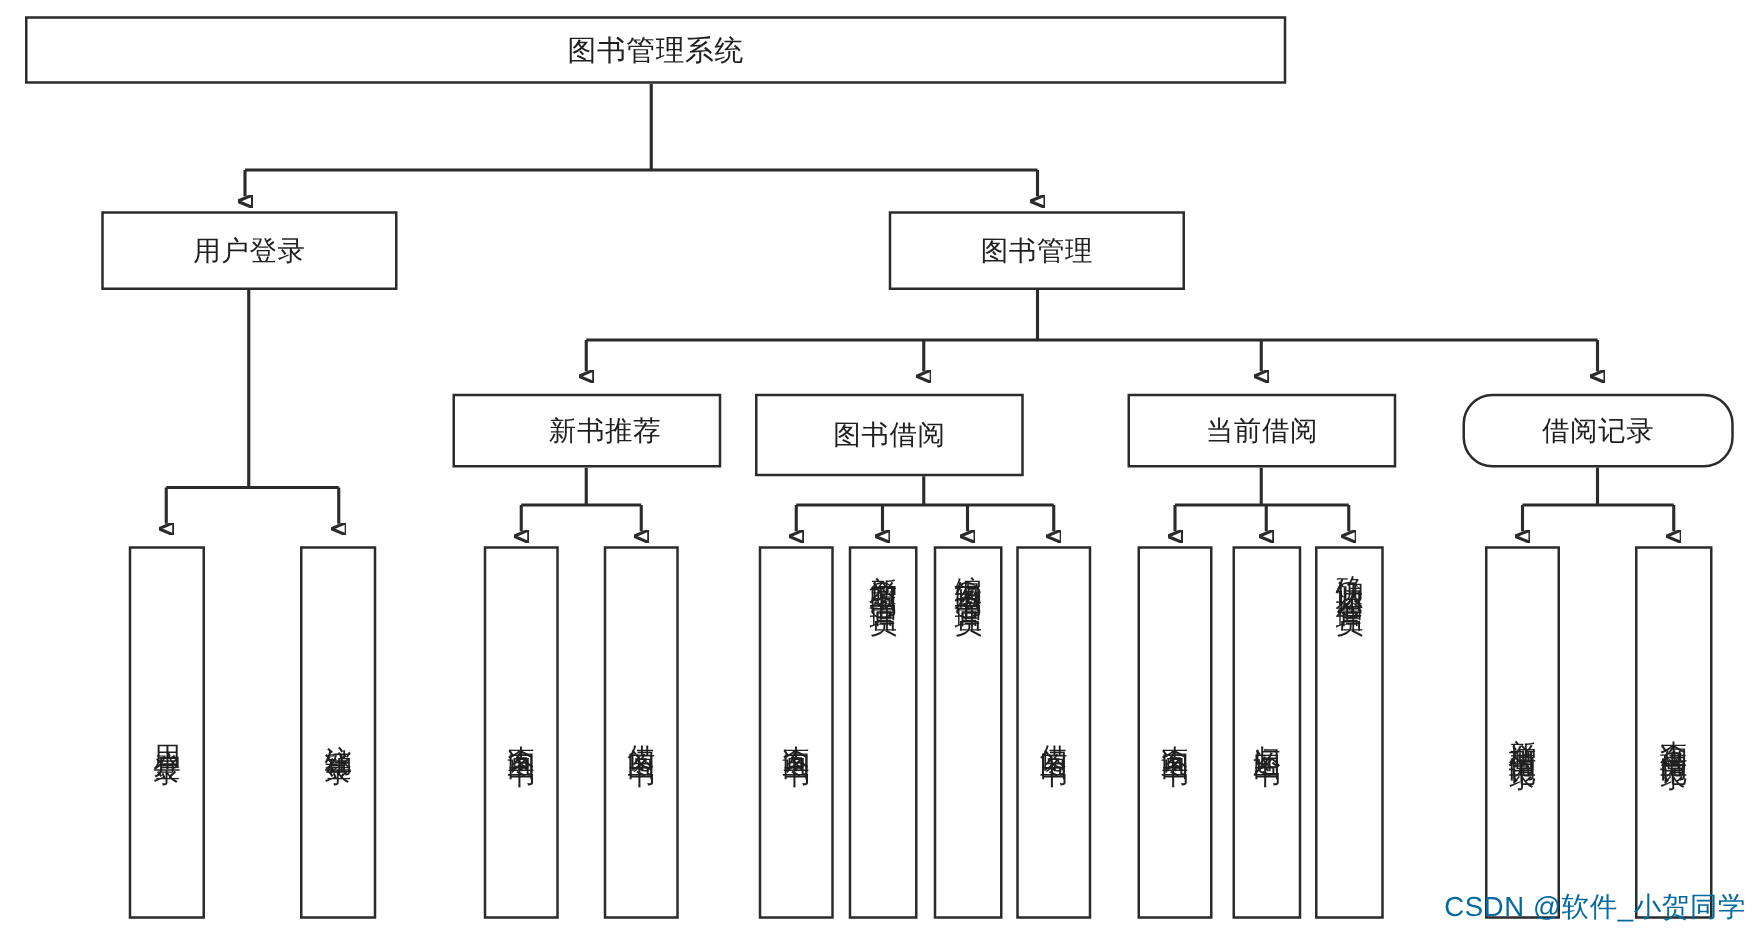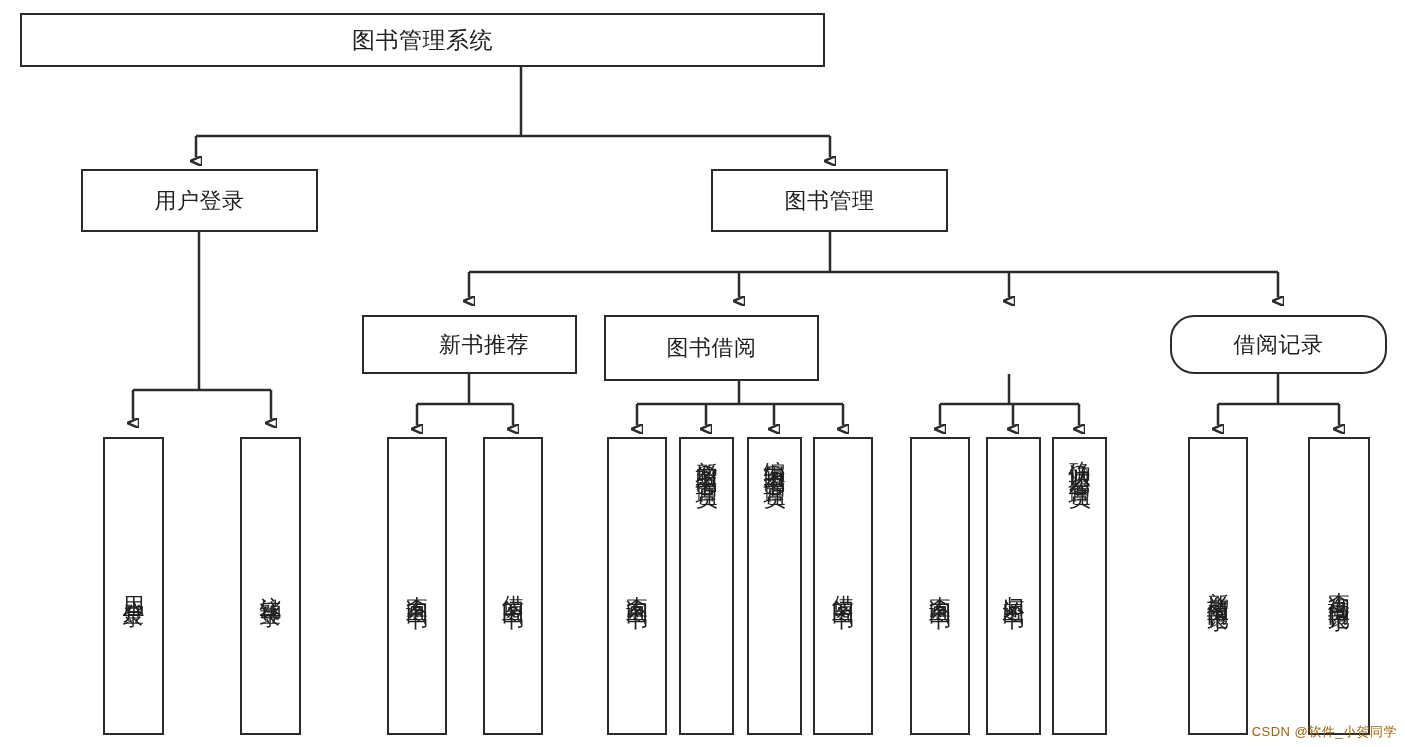--- a/index.html
+++ b/index.html
@@ -63,22 +63,22 @@
   }
   svg#wires path, svg#wires line {
     stroke: #2b2b2b;
     stroke-width: 2.5;
     fill: none;
   }
   .watermark {
     position: absolute;
     right: 8px;
     bottom: 6px;
-    font-size: 13px;
-    color: #a16207;
+    font-size: 22px;
+    color: #0369a1;
     white-space: nowrap;
     letter-spacing: 0.5px;
   }
 </style>
 </head>
 <body>
 
 <div id="canvas">
 
   <svg id="wires" viewBox="0 0 1405 747">
@@ -124,37 +124,40 @@
     <line x1="940" y1="404" x2="940" y2="425" marker-end="url(#arw)"></line>
     <line x1="1013" y1="404" x2="1013" y2="425" marker-end="url(#arw)"></line>
     <line x1="1079" y1="404" x2="1079" y2="425" marker-end="url(#arw)"></line>
 
     <line x1="1278" y1="374" x2="1278" y2="404"></line>
     <line x1="1218" y1="404" x2="1339" y2="404"></line>
     <line x1="1218" y1="404" x2="1218" y2="425" marker-end="url(#arw)"></line>
     <line x1="1339" y1="404" x2="1339" y2="425" marker-end="url(#arw)"></line>
   </svg>
 
-  <div class="node root" style="left:20px; top:13px; width:805px; height:54px;">
+  <div class="node root" style="left:20px; top:13px; width:1009px; height:54px;">
     <span class="label">图书管理系统</span>
   </div>
 
   <div class="node" style="left:81px; top:169px; width:237px; height:63px;">
     <span class="label">用户登录</span>
   </div>
   <div class="node" style="left:711px; top:169px; width:237px; height:63px;">
     <span class="label">图书管理</span>
   </div>
 
   <div class="node" style="left:362px; top:315px; width:215px; height:59px;padding-left:29px;">
     <span class="label">新书推荐</span>
   </div>
   <div class="node" style="left:604px; top:315px; width:215px; height:66px;">
     <span class="label">图书借阅</span>
   </div>
+  <div class="node" style="left:902px; top:315px; width:215px; height:59px;">
+    <span class="label">当前借阅</span>
+  </div>
   <div class="node" style="left:1170px; top:315px; width:217px; height:59px;border-radius:24px;">
     <span class="label">借阅记录</span>
   </div>
 
   <div class="node leaf center" style="left:103px; top:437px; width:61px; height:298px;">
     <span class="label">用户登录</span>
   </div>
   <div class="node leaf center" style="left:240px; top:437px; width:61px; height:298px;">
     <span class="label">注销登录</span>
   </div>

